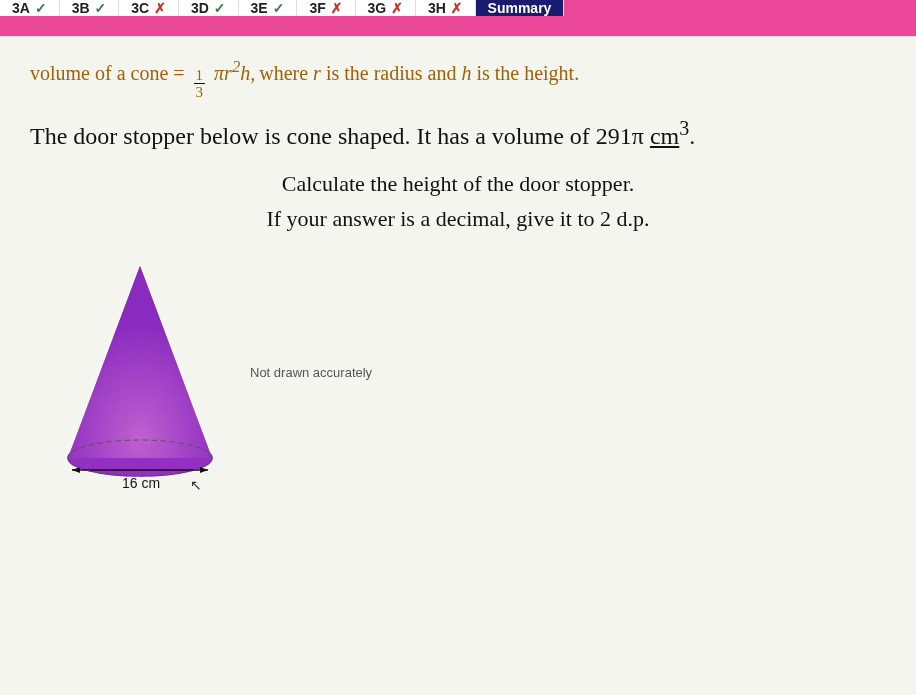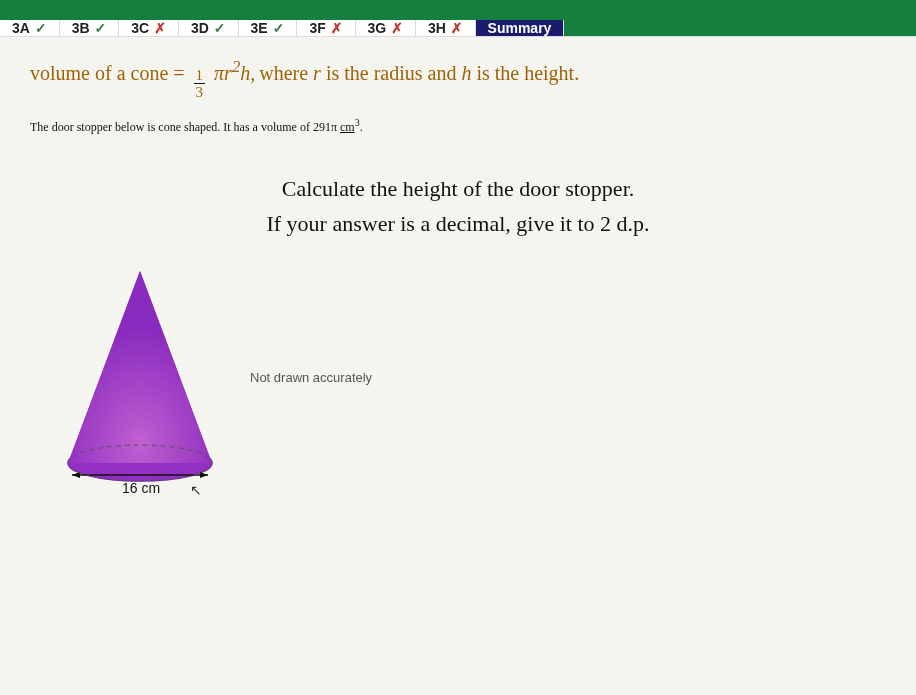--- a/index.html
+++ b/index.html
@@ -8,22 +8,22 @@
       height: 695px;
       background: #f5f5f0;
       font-family: Georgia, 'Times New Roman', serif;
       overflow: hidden;
       position: relative;
     }
 
     
     .top-nav {
       display: flex;
-      align-items: flex-end;
-      background: #15803d;
+      align-items: flex-start;
+      background: #ec4899;
       border-bottom: 1px solid #ddd;
       height: 37px;
     }
 
     .nav-item {
       display: flex;
       align-items: center;
       padding: 0 12px;
       font-size: 14px;
       font-weight: bold;
@@ -88,23 +88,23 @@
       padding: 0 2px;
       font-size: 15px;
     }
 
     .fraction .denominator {
       padding: 0 2px;
       font-size: 15px;
     }
 
     .problem-text {
-      font-size: 12px;
+      font-size: 24px;
       color: #111;
-      margin-bottom: 36px;
+      margin-bottom: 16px;
     }
 
     .question-block {
       text-align: center;
       font-size: 22px;
       color: #111;
       margin-bottom: 12px;
       line-height: 1.6;
     }
 

